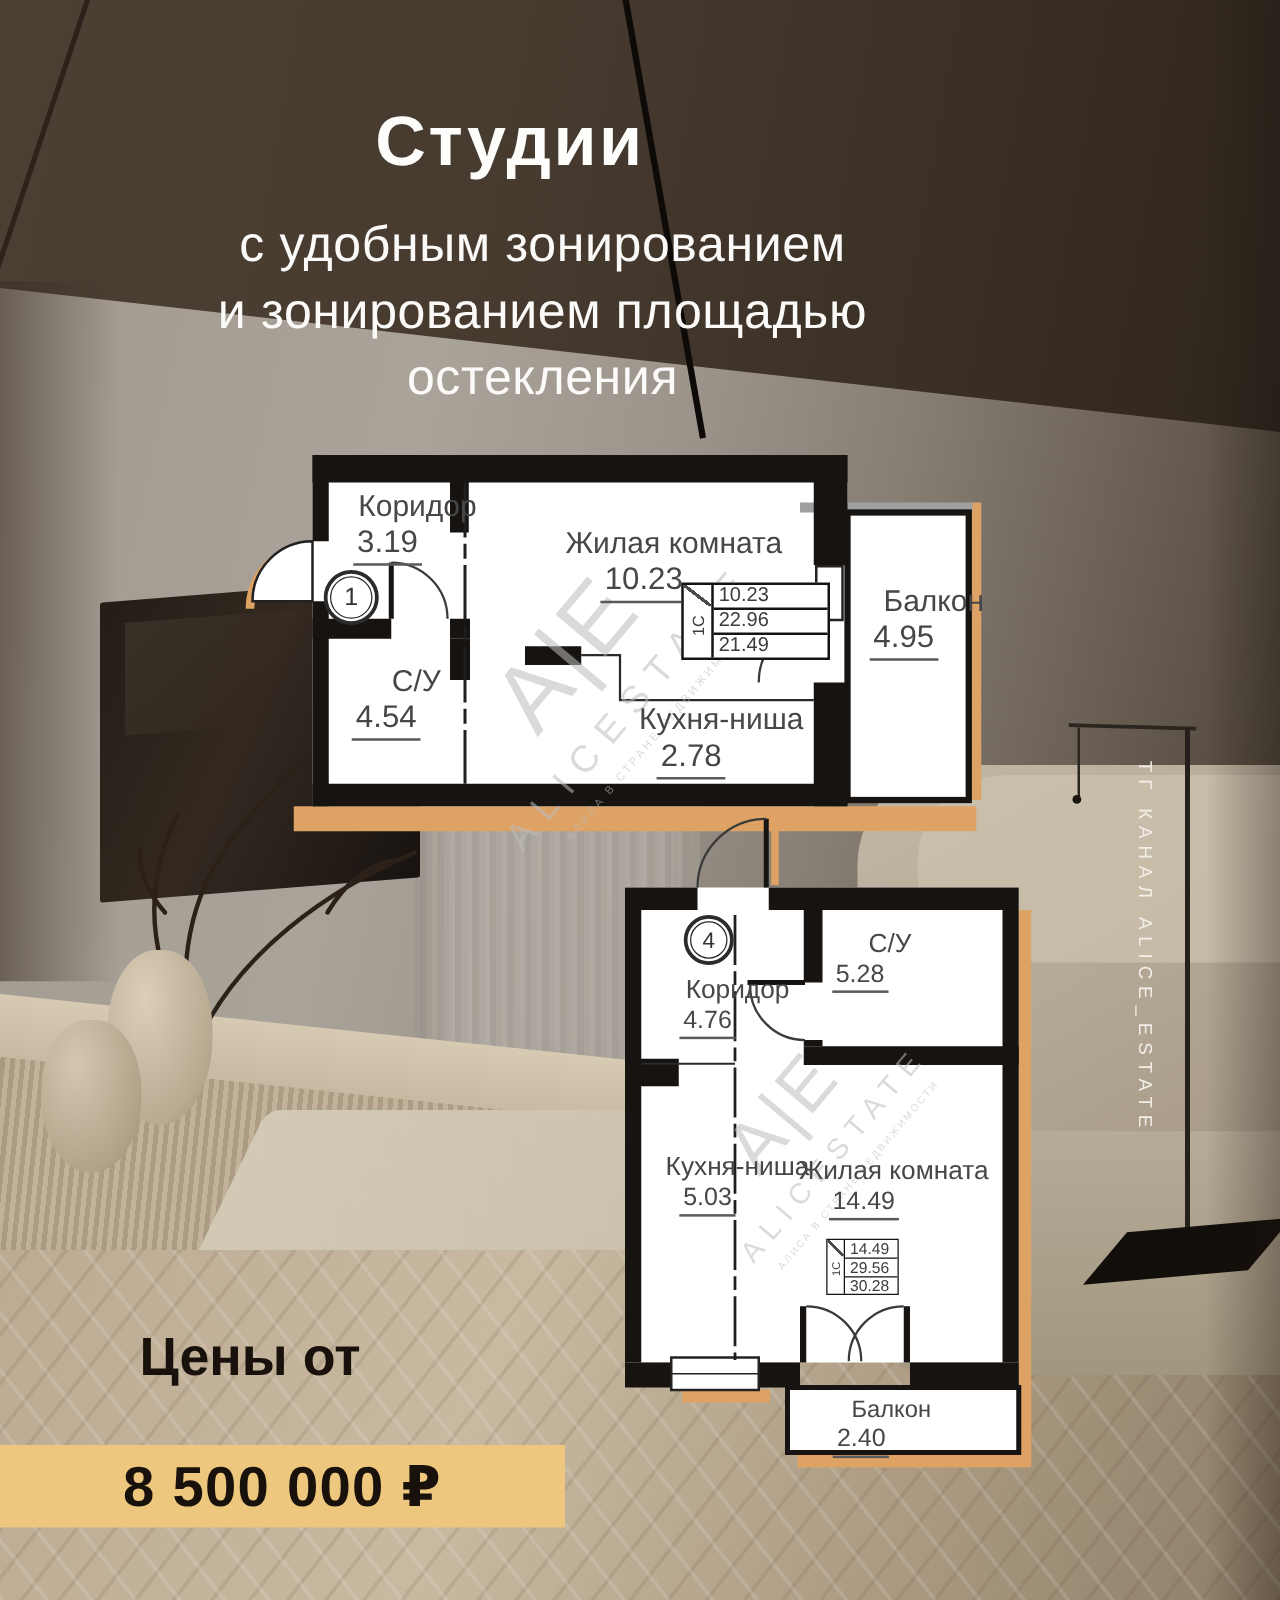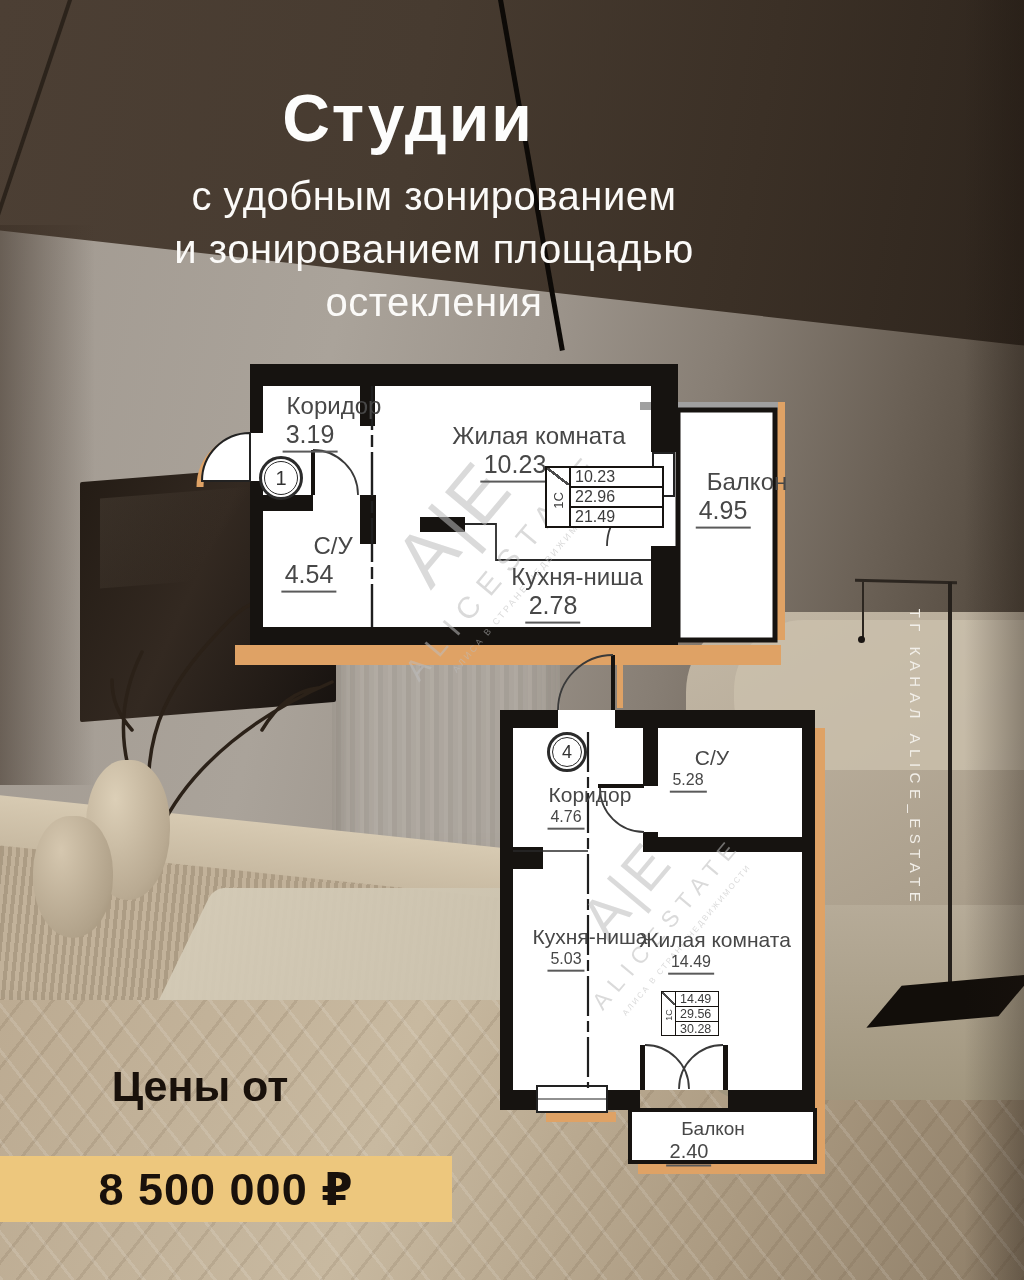--- a/index.html
+++ b/index.html
@@ -56,34 +56,34 @@
   .lamp-wire{left:862px;top:582px;width:2px;height:56px;background:#2c2620;}
   .lamp-bulb{left:858px;top:636px;width:7px;height:7px;border-radius:50%;background:#1a1512;}
   .lamp-pole{left:948px;top:582px;width:4px;height:422px;background:#25201b;}
   .lamp-base{left:884px;top:980px;width:132px;height:42px;background:#120e0a;
     transform:skew(-40deg,-5deg);}
   .right-vignette{left:964px;top:0;width:60px;height:1280px;
     background:linear-gradient(90deg,rgba(28,20,14,0),rgba(28,20,14,.35));}
 
   
   .title{left:0;top:80px;width:816px;text-align:center;color:#fdfdfc;
-    font-size:66px;font-weight:bold;letter-spacing:2px;}
+    font-size:56px;font-weight:bold;letter-spacing:2px;}
   .subtitle{left:0;top:170px;width:868px;text-align:center;color:#fbfaf8;
     font-size:40px;line-height:53px;font-weight:normal;letter-spacing:.5px;}
 
   
   .plan{z-index:10;}
   .room-label{position:absolute;transform:translate(-50%,-50%);text-align:center;
     color:#474747;white-space:nowrap;line-height:1.18;}
   .room-name{display:block;padding-left:48px;}
   .room-area{display:inline-block;border-bottom:2px solid #5a5a5a;padding:0 3px 1px;}
   .p1 .room-name{font-size:24px;}
   .p1 .room-area{font-size:25px;}
   .p2 .room-name{font-size:21px;}
-  .p2 .room-area{font-size:16px;}
+  .p2 .room-area{font-size:20px;}
   .lab-balk2 .room-name{font-size:19px;}
   .lab-balk2 .room-area{font-size:20px;}
 
   .badge{position:absolute;border:3px solid #2b2b2b;border-radius:50%;background:#fff;
     display:flex;padding:2px;box-sizing:border-box;}
   .badge-ring{flex:1;border:1.5px solid #2b2b2b;border-radius:50%;display:flex;
     align-items:center;justify-content:center;color:#333;font-weight:500;}
   .badge1{left:64px;top:100px;width:44px;height:44px;}
   .badge1 .badge-ring{font-size:20px;}
   .badge2{left:59px;top:92px;width:40px;height:40px;}

